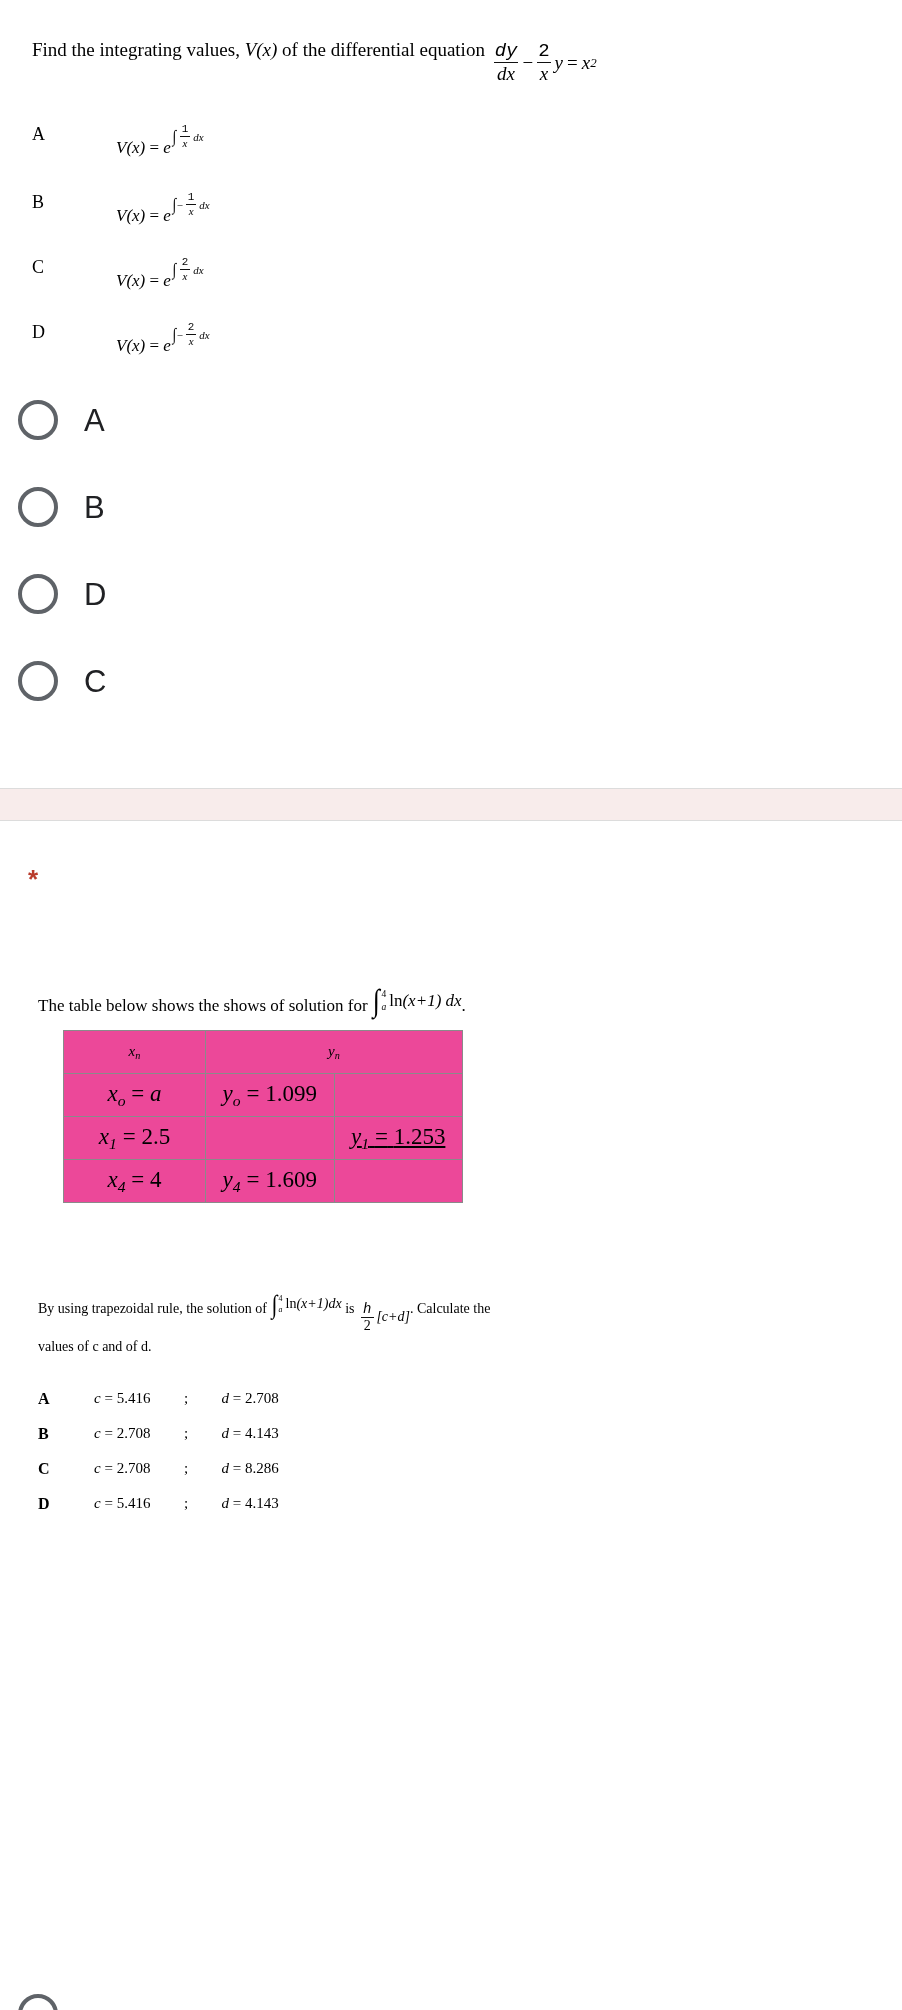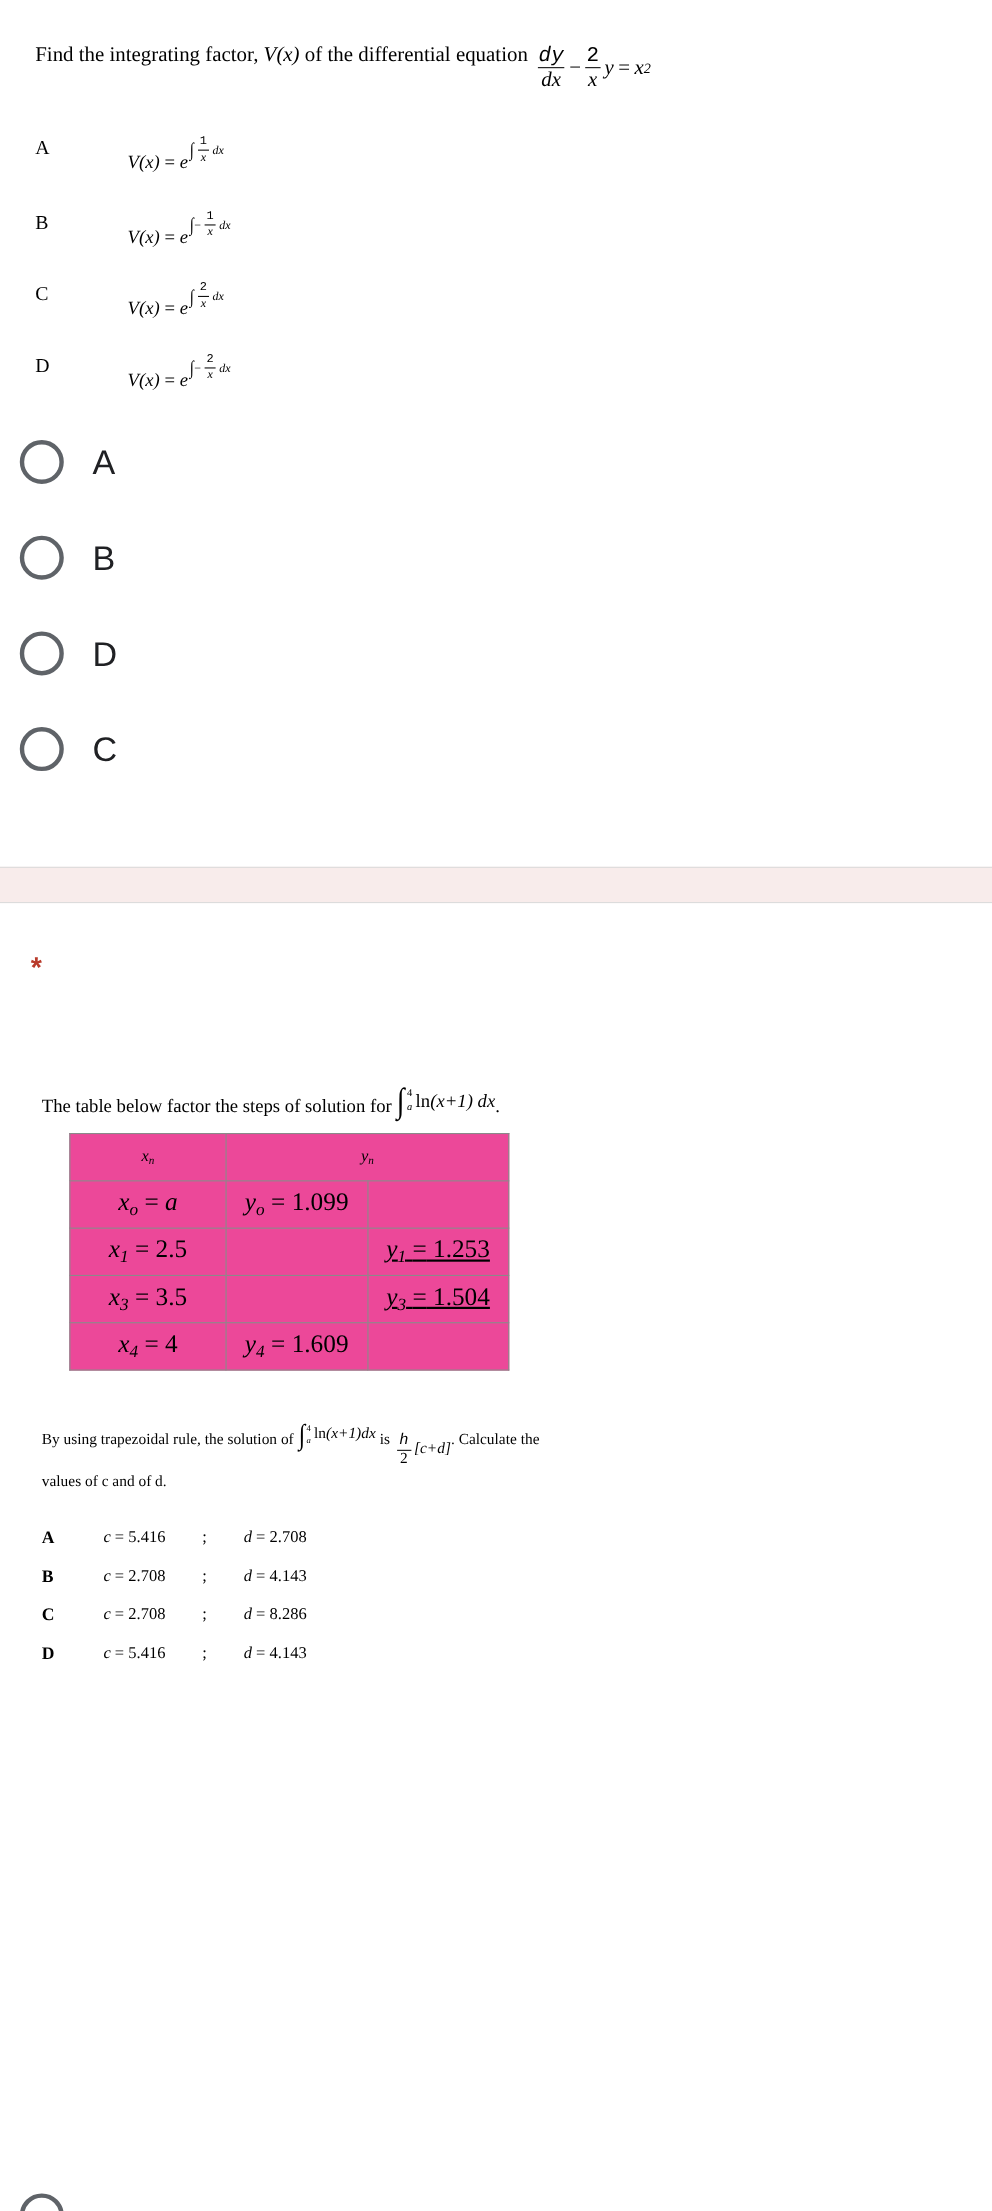--- a/index.html
+++ b/index.html
@@ -255,21 +255,21 @@
     box-sizing: border-box;
     background: #fff;
   }
 </style>
 </head>
 <body>
 
 <div class="page">
 
   <div class="q1-stem">
-    <span>Find the integrating factor,</span>
+    <span>Find the integrating values,</span>
     <span class="mrow">
       <span class="mi">V(x)</span>
     </span>
     <span>of the differential equation</span>
     <span class="mrow">
       <span class="frac">
         <span class="num mi">dy</span>
         <span class="den mi">dx</span>
       </span>
       <span class="mo">−</span>
@@ -367,21 +367,21 @@
   <div class="choice" id="choice3">
     <span class="radio"></span>
     <span class="choice-label">C</span>
   </div>
 
   <div class="band"></div>
 
   <div class="required-star">*</div>
 
   <div class="q2-stem">
-    <span>The table below factor the steps of solution for</span>
+    <span>The table below shows the shows of solution for</span>
     <span class="mrow">
       <span class="intg">∫</span><span class="intg-lim">
           <span class="top mn">4</span>
           <span class="bot mi">a</span>
         </span><span class="mn">ln</span><span class="mi">(x+1)</span>&nbsp;<span class="mi">dx</span>
     </span><span>.</span>
   </div>
 
   <table class="steps">
     <tbody>
@@ -416,33 +416,20 @@
         </td>
         <td class="c2 blank"></td>
         <td class="c3">
           <span class="mi">y</span><span class="sub">1</span>
           <span class="mo">=</span>
           <span class="mn">1.253</span>
         </td>
       </tr>
 
 
-      <tr>
-        <td class="c1">
-          <span class="mi">x</span><span class="sub">3</span>
-          <span class="mo">=</span>
-          <span class="mn">3.5</span>
-        </td>
-        <td class="c2 blank"></td>
-        <td class="c3">
-          <span class="mi">y</span><span class="sub">3</span>
-          <span class="mo">=</span>
-          <span class="mn">1.504</span>
-        </td>
-      </tr>
 
       <tr>
         <td class="c1">
           <span class="mi">x</span><span class="sub">4</span>
           <span class="mo">=</span>
           <span class="mn">4</span>
         </td>
         <td class="c2">
           <span class="mi">y</span><span class="sub">4</span>
           <span class="mo">=</span>

